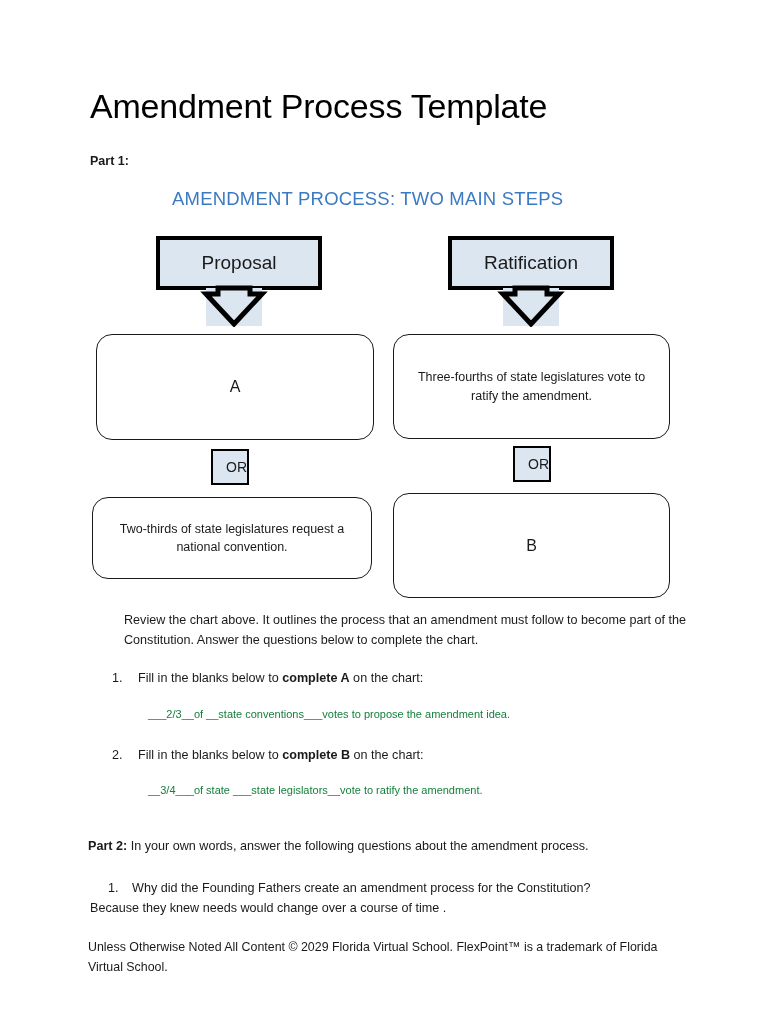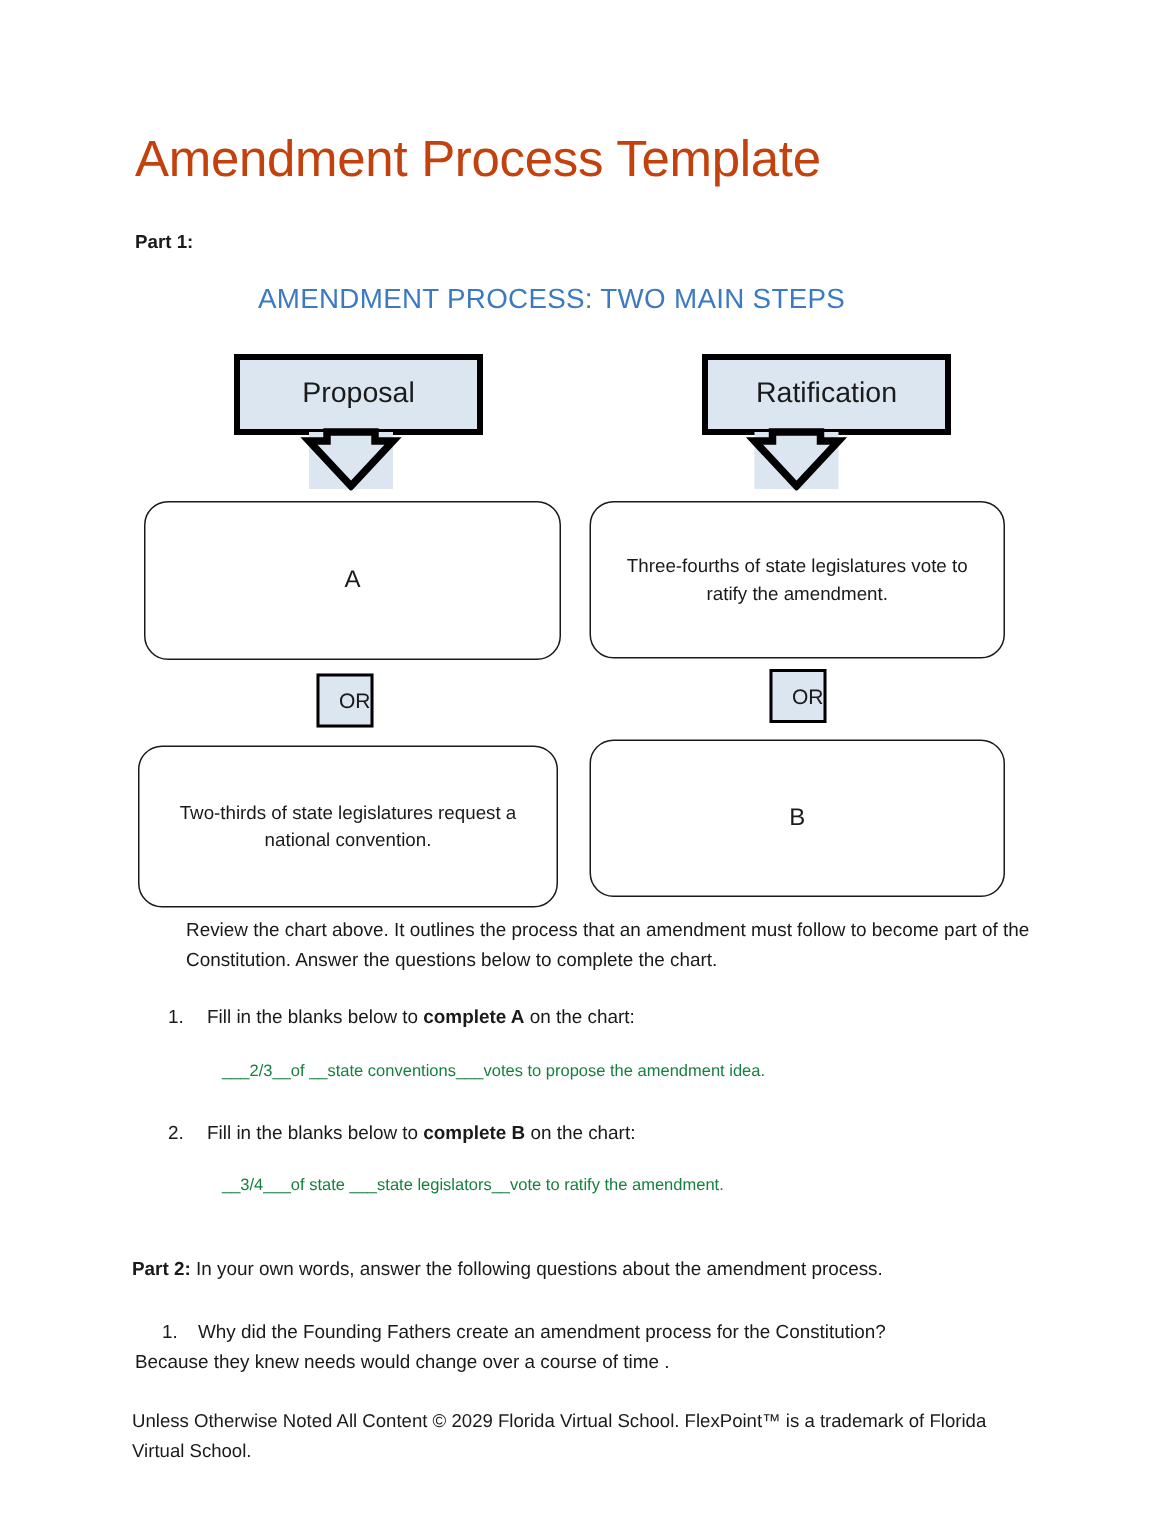--- a/index.html
+++ b/index.html
@@ -23,21 +23,21 @@
 
   
   .doc-title {
     position: absolute;
     left: 90px;
     top: 88px;
     font-size: 34px;
     font-weight: 400;
     letter-spacing: -0.2px;
     line-height: 1.1;
-    color: #c2410c;
+    color: #000000;
     white-space: nowrap;
   }
   .part-label-1 {
     position: absolute;
     left: 90px;
     top: 154px;
     font-size: 12.5px;
     font-weight: bold;
     color: #1a1a1a;
   }
@@ -225,25 +225,25 @@
     </div>
 
     <div class="flow-box letter" style="left:96px; top:334px; width:278px; height:106px;">
       <span>A</span>
     </div>
 
     <div class="or-box" style="left:211px; top:449px;">
       <span>OR</span>
     </div>
 
-    <div class="flow-box" style="left:92px; top:497px; width:280px; height:108px;">
+    <div class="flow-box" style="left:92px; top:497px; width:280px; height:82px;">
       <span>Two-thirds of state legislatures request a national convention.</span>
     </div>
 
-    <div class="step-head" style="left:468px; top:236px;">
+    <div class="step-head" style="left:448px; top:236px;">
       <span>Ratification</span>
     </div>
     <div class="step-arrow" style="left:503px; top:288px;">
       <svg class="outline" viewBox="0 0 80 42" xmlns="http://www.w3.org/2000/svg">
         <polygon points="24,3 56,3 56,9 68,9 40,39 12,9 24,9" fill="#dce6f1" stroke="#000000" stroke-width="5" stroke-linejoin="miter"></polygon>
       </svg>
     </div>
 
     <div class="flow-box" style="left:393px; top:334px; width:277px; height:105px;">
       <span>Three-fourths of state legislatures vote to ratify the amendment.</span>

